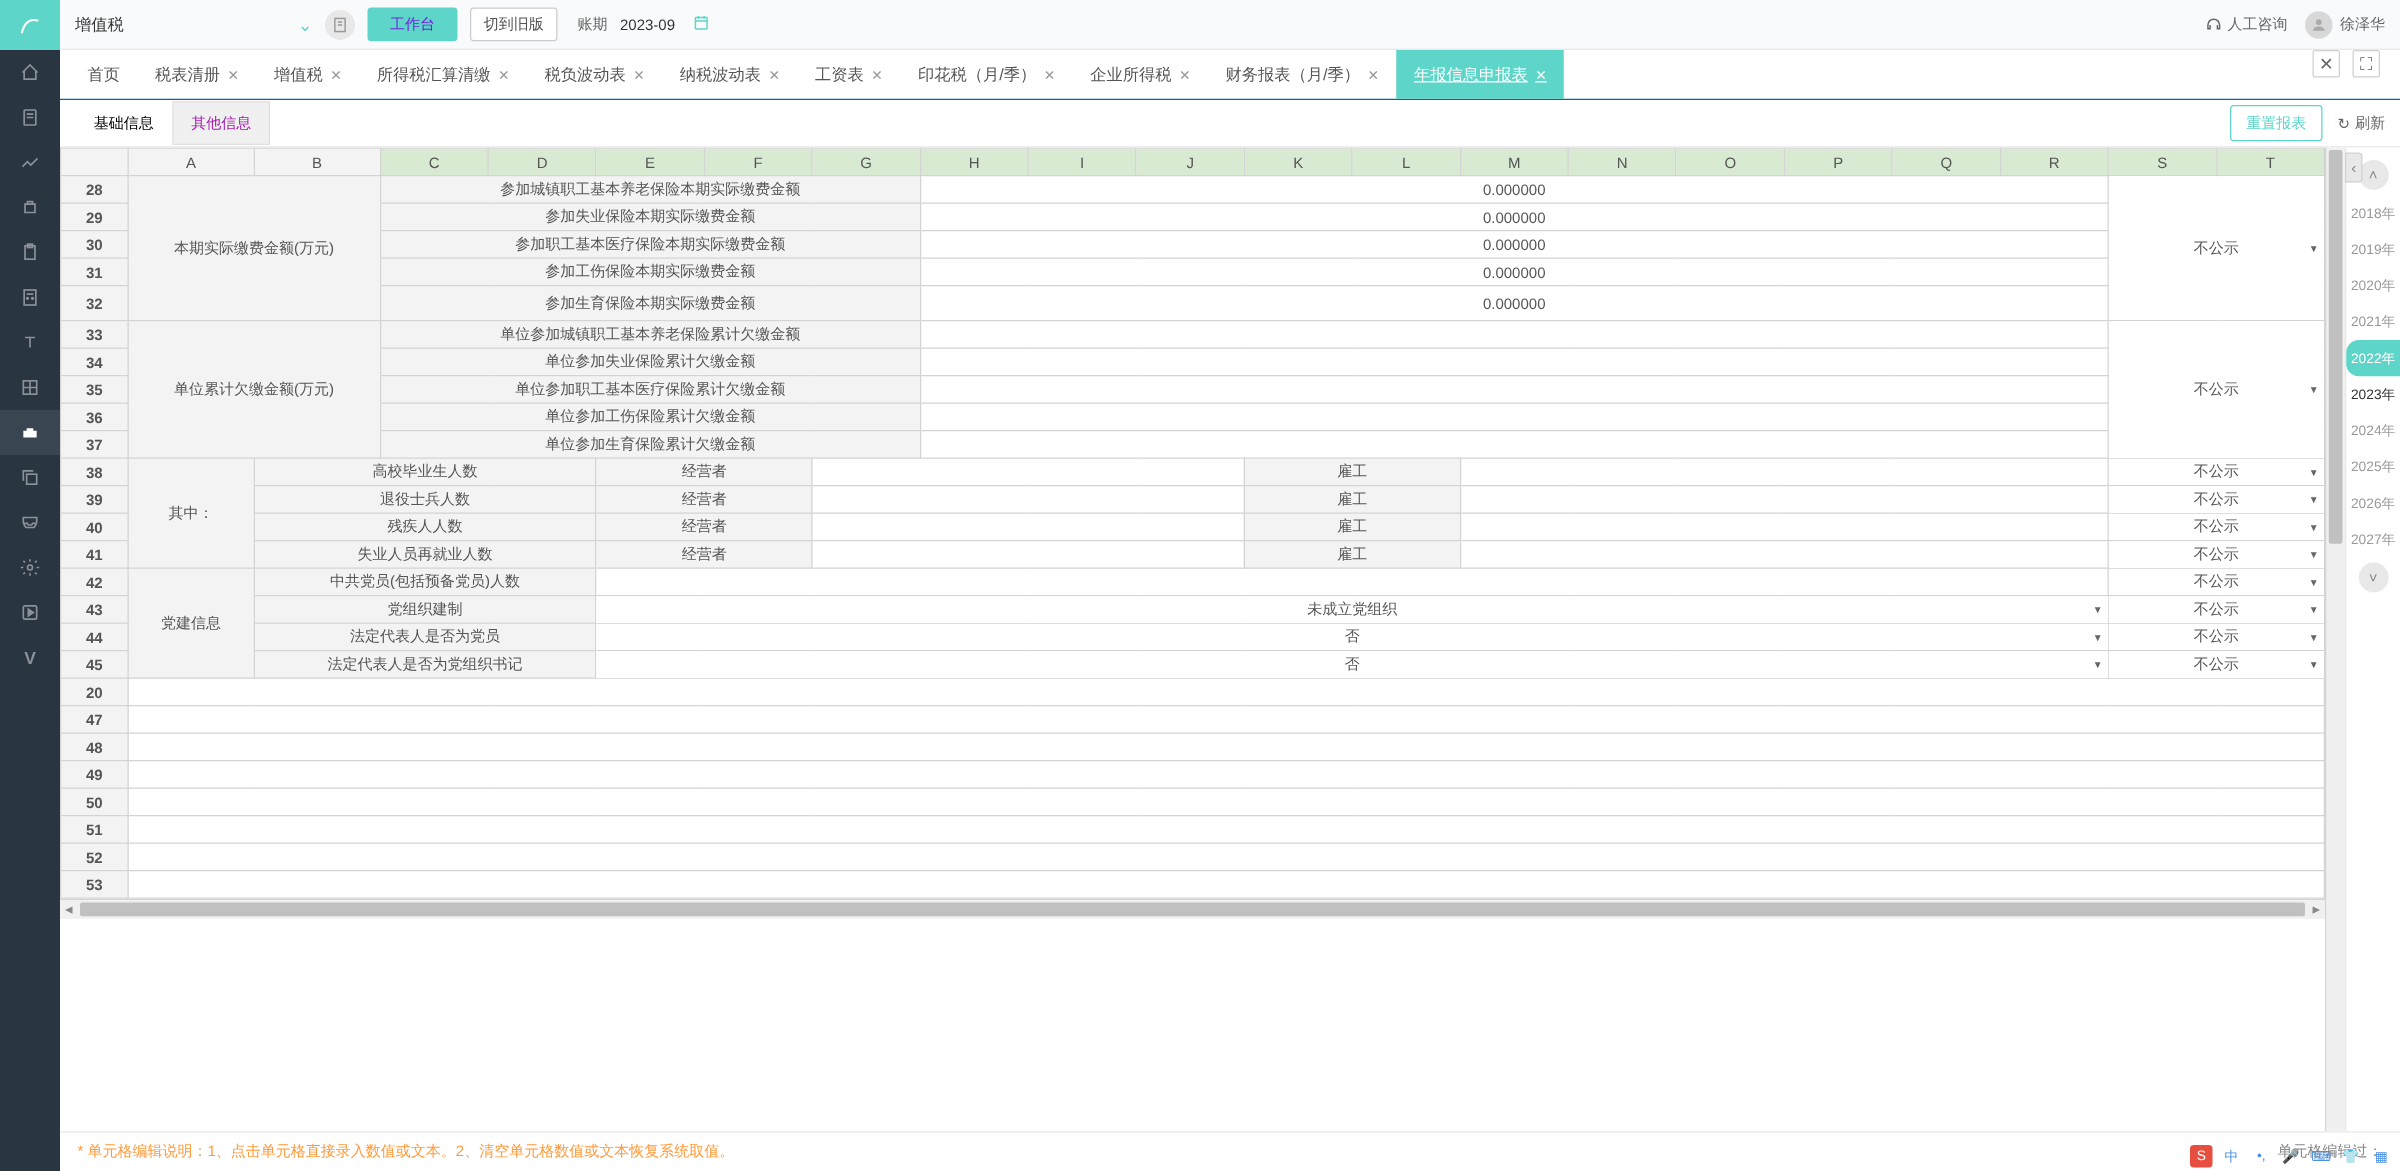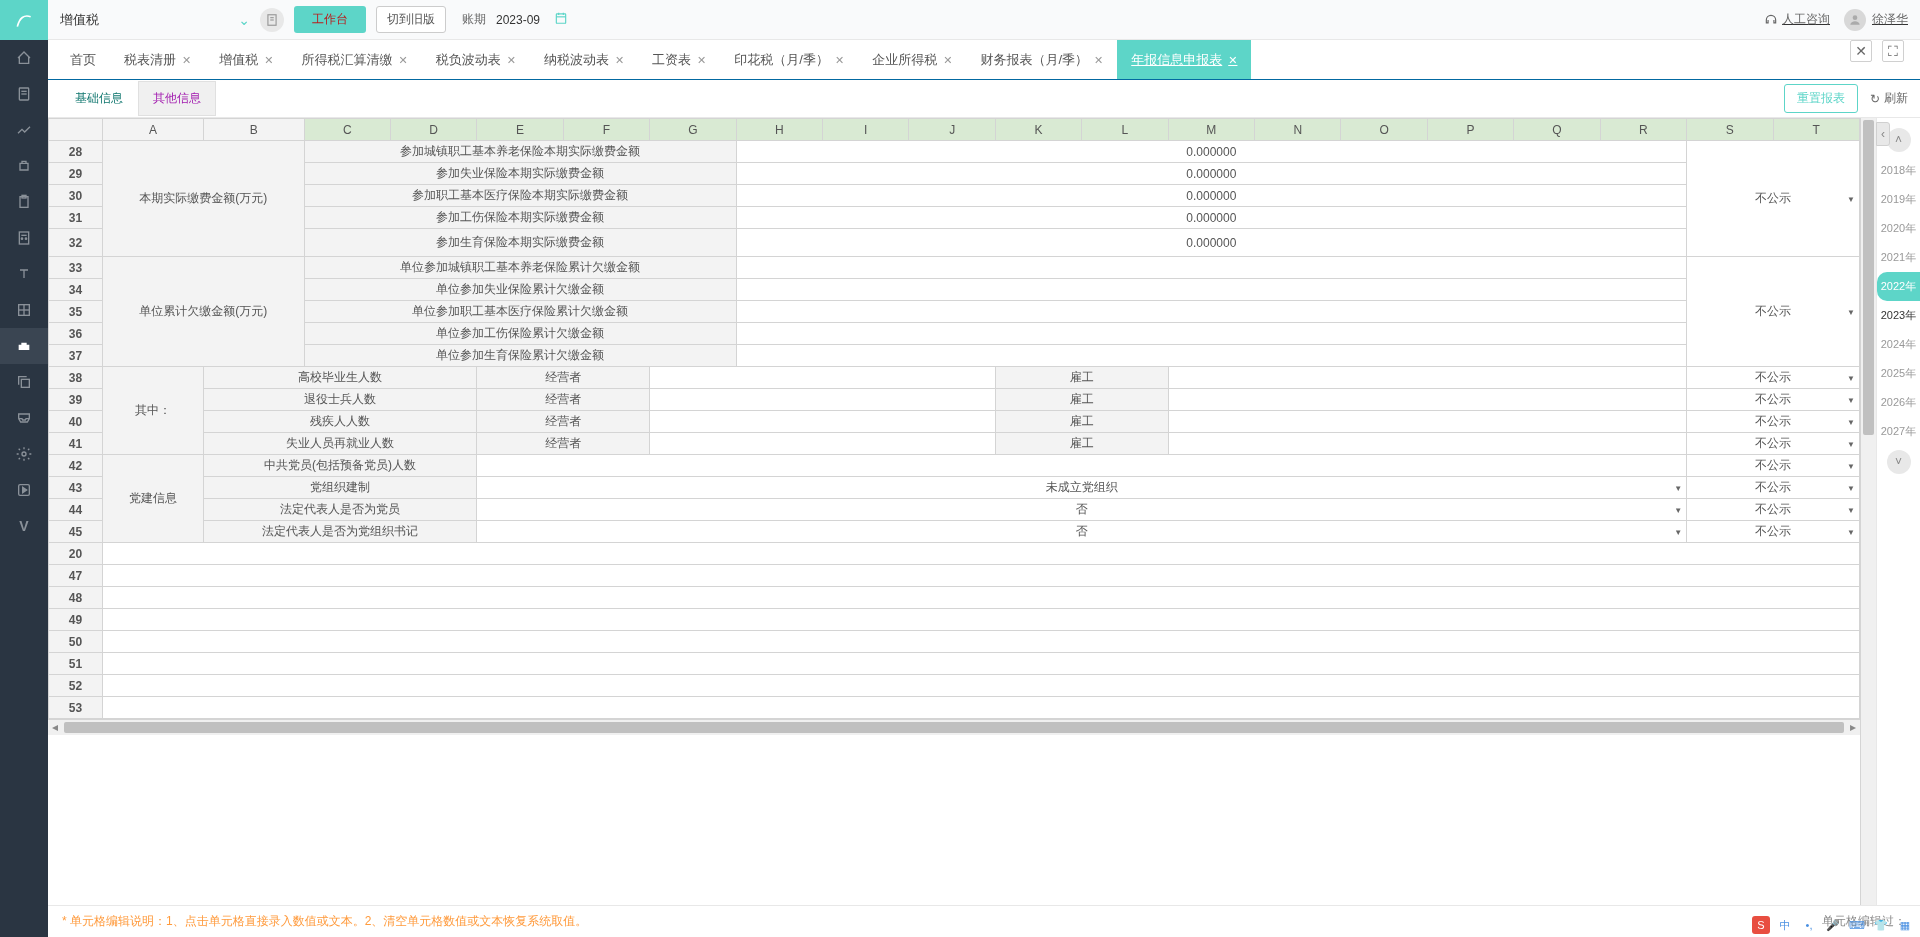--- a/index.html
+++ b/index.html
@@ -7,40 +7,40 @@
 .app { display: flex; height: 100vh; }
 .sidebar { width: 48px; background: linear-gradient(180deg, #5dd5c8 0%, #5dd5c8 40px, #2a3542 40px, #2a3542 100%); display: flex; flex-direction: column; align-items: center; padding-top: 0; }
 .sidebar-logo { width: 48px; height: 40px; display: flex; align-items: center; justify-content: center; color: #fff; }
 .sidebar-item { width: 48px; height: 36px; display: flex; align-items: center; justify-content: center; color: #8a9199; cursor: pointer; }
 .sidebar-item.active { color: #fff; background: #3a4552; }
 .main { flex: 1; display: flex; flex-direction: column; overflow: hidden; }
 .topbar { height: 40px; background: #f9fafb; border-bottom: 1px solid #e8e8e8; display: flex; align-items: center; padding: 0 12px; gap: 10px; }
 .dropdown-label { font-size: 13px; color: #333; display: flex; align-items: center; gap: 8px; min-width: 190px; }
 .chevron-down { color: #5dd5c8; font-size: 14px; }
 .round-icon { width: 24px; height: 24px; border-radius: 50%; background: #e8e8e8; display: flex; align-items: center; justify-content: center; color: #999; cursor: pointer; }
-.btn-primary { background: #5dd5c8; color: #b91c1c; border: none; padding: 5px 18px; border-radius: 3px; cursor: pointer; font-size: 12px; }
+.btn-primary { background: #5dd5c8; color: #6d28d9; border: none; padding: 5px 18px; border-radius: 3px; cursor: pointer; font-size: 12px; }
 .btn-outline { background: #fff; border: 1px solid #ccc; padding: 4px 10px; border-radius: 3px; cursor: pointer; font-size: 12px; color: #555; }
 .period-label { color: #666; margin-left: 6px; }
 .period-value { color: #333; }
 .calendar-icon { color: #5dd5c8; margin-left: 4px; }
-.topbar-right { margin-left: auto; display: flex; align-items: center; gap: 14px; text-decoration: underline; }
+.topbar-right { margin-left: auto; display: flex; align-items: center; gap: 14px; }
 .support-link { display: flex; align-items: center; gap: 4px; color: #666; cursor: pointer; }
 .user-block { display: flex; align-items: center; gap: 6px; color: #666; }
 .avatar { width: 22px; height: 22px; border-radius: 50%; background: #d8d8d8; display: flex; align-items: center; justify-content: center; }
 .tabs { height: 40px; display: flex; align-items: flex-start; border-bottom: 1px solid #0369a1; padding: 0 8px; gap: 0; overflow: hidden; }
 .tab { padding: 0 14px; height: 40px; display: flex; align-items: center; gap: 6px; color: #555; cursor: pointer; font-size: 13px; white-space: nowrap; }
 .tab.active { background: #5dd5c8; color: #fff; text-decoration: underline; }
 .tab-close { font-size: 11px; color: #999; cursor: pointer; }
 .tab.active .tab-close { color: #fff; }
 .tab-actions { margin-left: auto; display: flex; gap: 10px; padding-right: 8px; }
 .tab-action-btn { width: 22px; height: 22px; display: flex; align-items: center; justify-content: center; border: 1px solid #d0d0d0; border-radius: 2px; cursor: pointer; color: #666; font-size: 14px; }
 .subtabs-row { height: 38px; display: flex; align-items: center; padding: 0 12px; border-bottom: 1px solid #e8e8e8; }
 .subtabs { display: flex; gap: 0; }
 .subtab { padding: 8px 14px; color: #666; cursor: pointer; font-size: 12px; border: 1px solid transparent; }
-.subtab.active { color: #0f766e; }
+.subtab.active { color: #000000; }
 .subtab.inactive { background: #f0f0f0; border: 1px solid #e0e0e0; color: #a21caf; }
 .subtabs-right { margin-left: auto; display: flex; gap: 12px; align-items: center; }
 .btn-reset { border: 1px solid #5dd5c8; color: #5dd5c8; background: #fff; padding: 5px 12px; border-radius: 3px; cursor: pointer; font-size: 12px; }
 .btn-refresh { display: flex; align-items: center; gap: 4px; color: #666; cursor: pointer; background: none; border: none; font-size: 12px; }
 .sheet-area { flex: 1; position: relative; overflow: hidden; display: flex; }
 .sheet-container { flex: 1; overflow: hidden; position: relative; }
 .sheet { border-collapse: collapse; width: 100%; }
 .sheet th, .sheet td { border: 1px solid #d4d4d4; padding: 0; font-size: 12px; text-align: center; height: 22px; color: #555; }
 .colhdr { background: #f3f3f3; font-weight: normal; color: #666; height: 20px; }
 .colhdr.sel { background: #d9ead3; }

